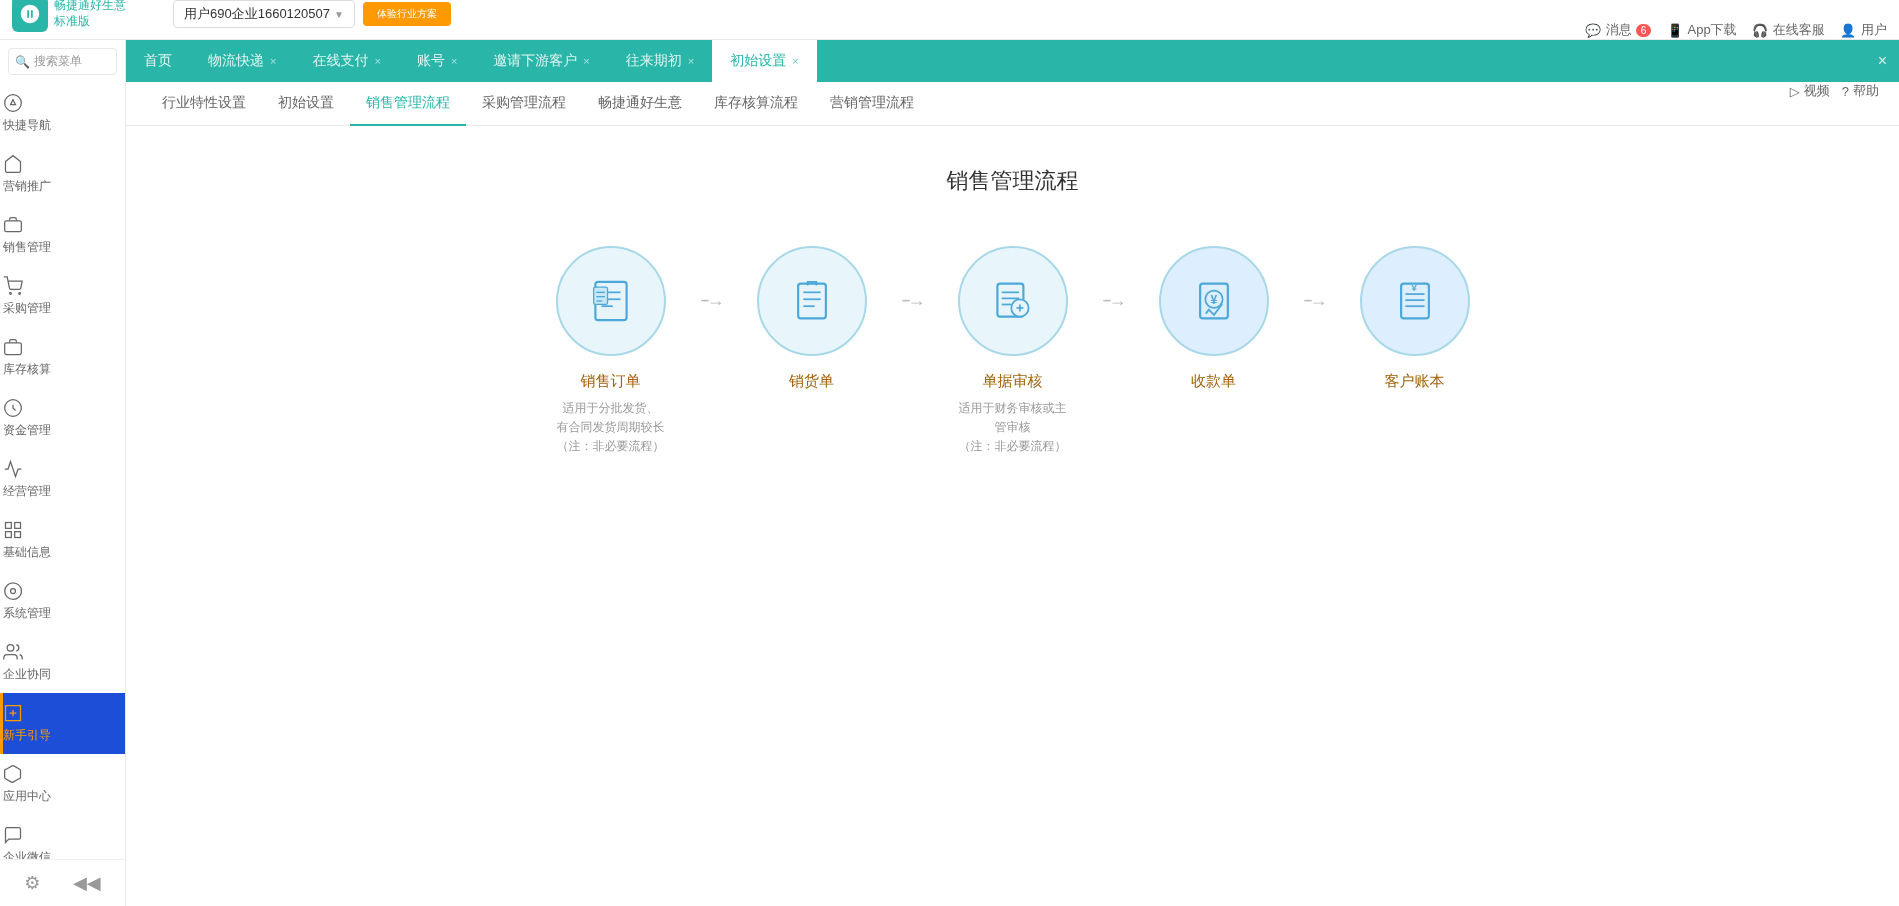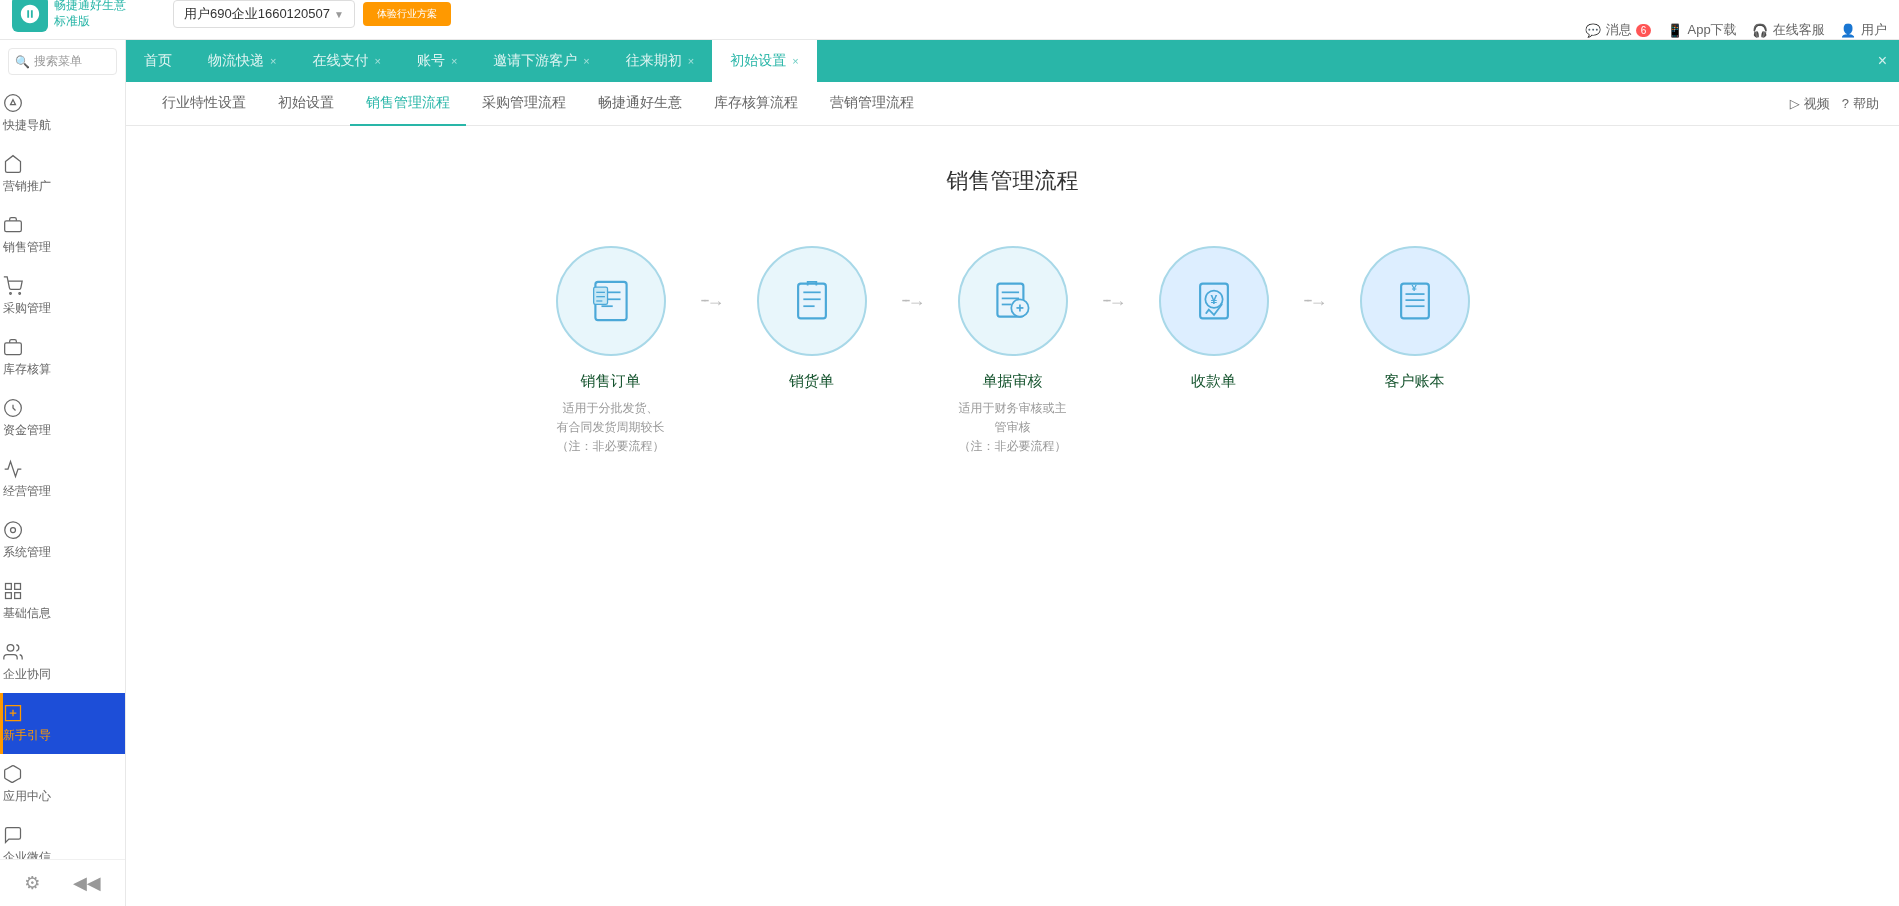--- a/index.html
+++ b/index.html
@@ -37,37 +37,37 @@
     .content-area { flex: 1; display: flex; flex-direction: column; overflow: hidden; }
 
     
     .tab-nav { height: 42px; background: #29b6a8; display: flex; align-items: stretch; flex-shrink: 0; }
     .tab-item { display: flex; align-items: center; padding: 8px 18px; font-size: 14px; color: rgba(255,255,255,0.85); cursor: pointer; gap: 4px; white-space: nowrap; }
     .tab-item.active { background: #fff; color: #29b6a8; font-weight: 500; }
     .tab-item .close-x { font-size: 11px; opacity: 0.7; margin-left: 2px; }
     .tab-close-all { margin-left: auto; display: flex; align-items: center; padding: 0 12px; color: rgba(255,255,255,0.8); cursor: pointer; font-size: 16px; }
 
     
-    .sub-tabs { height: 44px; background: #fff; display: flex; align-items: center; padding: 0 20px; border-bottom: 1px solid #e8e8e8; flex-shrink: 0; gap: 0; }
+    .sub-tabs { height: 44px; background: #fff; display: flex; align-items: flex-start; padding: 0 20px; border-bottom: 1px solid #e8e8e8; flex-shrink: 0; gap: 0; }
     .sub-tab { padding: 0 16px; height: 44px; display: flex; align-items: center; cursor: pointer; font-size: 14px; color: #666; border-bottom: 2px solid transparent; white-space: nowrap; }
     .sub-tab.active { color: #29b6a8; border-bottom: 2px solid #29b6a8; }
     .sub-tabs-right { margin-left: auto; display: flex; align-items: center; gap: 12px; font-size: 13px; color: #666; }
     .sub-tabs-right span { cursor: pointer; display: flex; align-items: center; gap: 4px; }
 
     
     .page-content { flex: 1; background: #fff; overflow-y: auto; padding: 20px; }
 
     .page-title { text-align: center; font-size: 22px; color: #333; font-weight: 500; margin: 20px 0 50px; }
 
     
     .flow-diagram { display: flex; align-items: flex-start; justify-content: center; gap: 0; padding: 0 40px; }
     .flow-step { display: flex; flex-direction: column; align-items: center; width: 180px; }
     .flow-circle { width: 110px; height: 110px; border-radius: 50%; border: 2px solid #a8d8e8; background: #e8f6fb; display: flex; align-items: center; justify-content: center; margin-bottom: 16px; }
     .flow-circle svg { width: 52px; height: 52px; }
-    .flow-label { font-size: 15px; color: #14532d; font-weight: 500; margin-bottom: 8px; text-align: center; }
+    .flow-label { font-size: 15px; color: #a16207; font-weight: 500; margin-bottom: 8px; text-align: center; }
     .flow-desc { font-size: 12px; color: #999; text-align: center; line-height: 1.6; }
     .flow-arrow { display: flex; align-items: flex-start; padding-top: 44px; color: #aaa; font-size: 20px; flex-shrink: 0; }
   </style>
 </head>
 <body>
 
 <div class="top-bar">
   <div class="top-bar-left">
     <div class="sidebar-logo" style="border:none; padding:0; margin-right:10px;">
       <div class="logo-img">
@@ -161,33 +161,33 @@
         <span>资金管理</span>
       </div>
       <div class="sidebar-item">
         <svg viewBox="0 0 24 24" fill="none" stroke="#666" stroke-width="1.5">
             <polyline points="22 12 18 12 15 21 9 3 6 12 2 12"></polyline>
           </svg>
         <span>经营管理</span>
       </div>
       <div class="sidebar-item">
         <svg viewBox="0 0 24 24" fill="none" stroke="#666" stroke-width="1.5">
-            <circle cx="12" cy="12" r="3"></circle>
-            <path d="M19.07 4.93A10 10 0 1 1 4.93 19.07 10 10 0 0 1 19.07 4.93"></path>
-          </svg>
-        <span>系统管理</span>
-      </div>
-      <div class="sidebar-item">
-        <svg viewBox="0 0 24 24" fill="none" stroke="#666" stroke-width="1.5">
             <rect x="3" y="3" width="7" height="7"></rect>
             <rect x="14" y="3" width="7" height="7"></rect>
             <rect x="3" y="14" width="7" height="7"></rect>
             <rect x="14" y="14" width="7" height="7"></rect>
           </svg>
         <span>基础信息</span>
+      </div>
+      <div class="sidebar-item">
+        <svg viewBox="0 0 24 24" fill="none" stroke="#666" stroke-width="1.5">
+            <circle cx="12" cy="12" r="3"></circle>
+            <path d="M19.07 4.93A10 10 0 1 1 4.93 19.07 10 10 0 0 1 19.07 4.93"></path>
+          </svg>
+        <span>系统管理</span>
       </div>
       <div class="sidebar-item">
         <svg viewBox="0 0 24 24" fill="none" stroke="#666" stroke-width="1.5">
             <path d="M17 21v-2a4 4 0 00-4-4H5a4 4 0 00-4 4v2"></path>
             <circle cx="9" cy="7" r="4"></circle>
             <path d="M23 21v-2a4 4 0 00-3-3.87"></path>
             <path d="M16 3.13a4 4 0 010 7.75"></path>
           </svg>
         <span>企业协同</span>
       </div>

